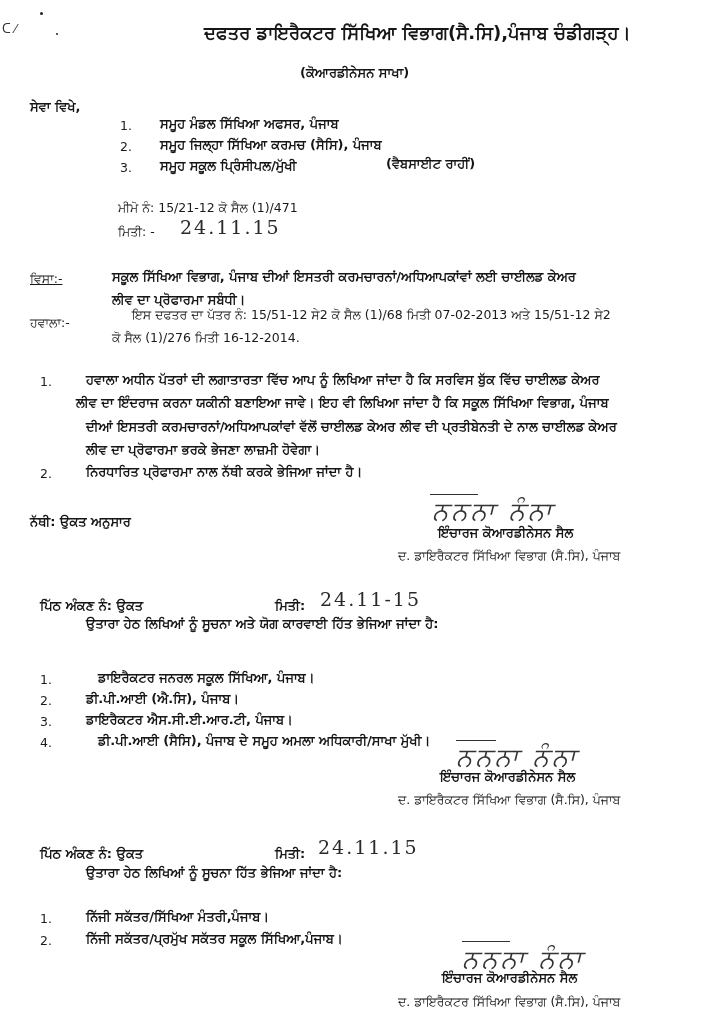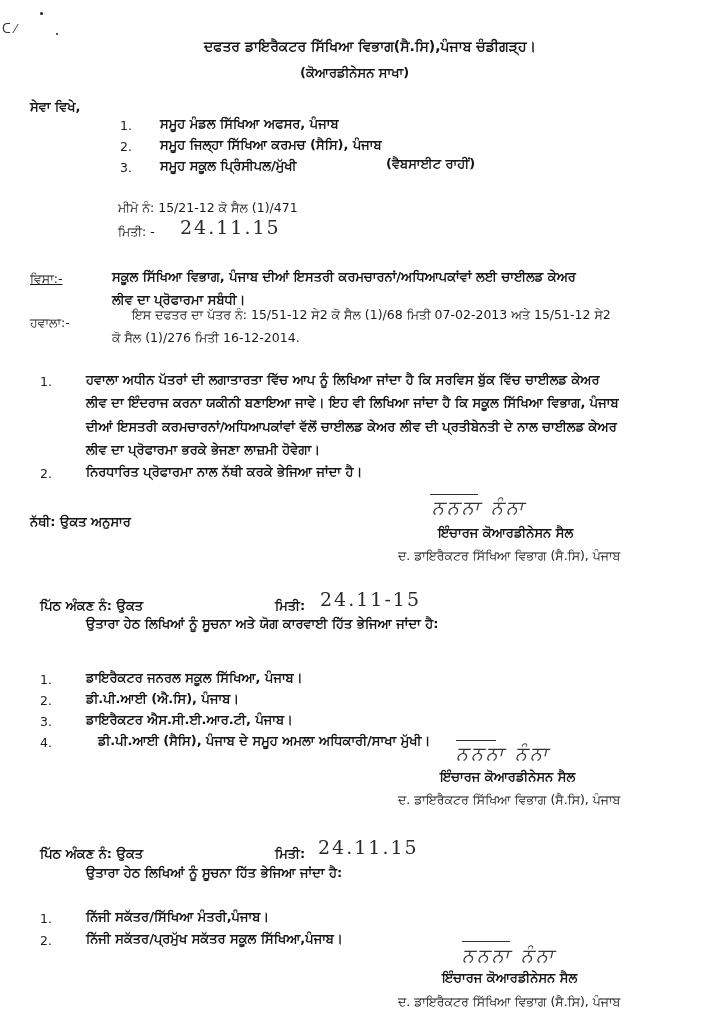--- a/index.html
+++ b/index.html
@@ -4,32 +4,32 @@
 <style>
   html, body { margin: 0; padding: 0; }
   body {
     width: 720px; height: 1029px; background: #ffffff; position: relative;
     overflow: hidden; color: #111; font-family: "DejaVu Sans", sans-serif;
   }
   .abs { position: absolute; white-space: nowrap; }
   .t { font-size: 13px; line-height: 17px; font-weight: bold; color: #161616; }
   .n { font-size: 12.5px; line-height: 17px; color: #1a1a1a; }
   .hand { font-family: "DejaVu Serif", serif; font-size: 19px; color: #2a2a2a; letter-spacing: 2px; }
-  .sig { font-family: "DejaVu Serif", serif; font-size: 19px; color: #333; font-style: italic; letter-spacing: 3px; }
+  .sig { font-family: "DejaVu Serif", serif; font-size: 26px; color: #333; font-style: italic; letter-spacing: 3px; }
   .sigline { position: absolute; height: 1px; background: #333; }
   .speck { position: absolute; background: #222; border-radius: 50%; }
 </style>
 </head>
 <body>
 
 <div class="speck" style="left:40px;top:12px;width:3px;height:3px;"></div>
 <div class="speck" style="left:56px;top:33px;width:2px;height:2px;"></div>
 <div class="abs" style="left:2px;top:22px;font-size:12px;color:#333;">ᑕ ⁄</div>
 
-<div class="abs t" style="left:204px;top:38px;font-size:14px;">ਦਫਤਰ ਡਾਇਰੈਕਟਰ ਸਿੱਖਿਆ ਵਿਭਾਗ(ਸੈ.ਸਿ),ਪੰਜਾਬ ਚੰਡੀਗੜ੍ਹ।</div>
+<div class="abs t" style="left:204px;top:24px;font-size:18px;">ਦਫਤਰ ਡਾਇਰੈਕਟਰ ਸਿੱਖਿਆ ਵਿਭਾਗ(ਸੈ.ਸਿ),ਪੰਜਾਬ ਚੰਡੀਗੜ੍ਹ।</div>
 <div class="abs t" style="left:300px;top:64px;">(ਕੋਆਰਡੀਨੇਸਨ ਸਾਖਾ)</div>
 
 <div class="abs t" style="left:30px;top:98px;">ਸੇਵਾ ਵਿਖੇ,</div>
 <div class="abs n" style="left:120px;top:117px;">1.</div>
 <div class="abs t" style="left:160px;top:115px;">ਸਮੂਹ ਮੰਡਲ ਸਿੱਖਿਆ ਅਫਸਰ, ਪੰਜਾਬ</div>
 <div class="abs n" style="left:120px;top:138px;">2.</div>
 <div class="abs t" style="left:160px;top:136px;">ਸਮੂਹ ਜਿਲ੍ਹਾ ਸਿੱਖਿਆ ਕਰਮਚ (ਸੈਸਿ), ਪੰਜਾਬ</div>
 <div class="abs n" style="left:120px;top:159px;">3.</div>
 <div class="abs t" style="left:160px;top:157px;">ਸਮੂਹ ਸਕੂਲ ਪ੍ਰਿੰਸੀਪਲ/ਮੁੱਖੀ</div>
 <div class="abs t" style="left:386px;top:155px;">(ਵੈਬਸਾਈਟ ਰਾਹੀਂ)</div>
@@ -41,40 +41,40 @@
 <div class="abs n" style="left:30px;top:270px;text-decoration:underline;">ਵਿਸਾ:-</div>
 <div class="abs t" style="left:112px;top:268px;">ਸਕੂਲ ਸਿੱਖਿਆ ਵਿਭਾਗ, ਪੰਜਾਬ ਦੀਆਂ ਇਸਤਰੀ ਕਰਮਚਾਰਨਾਂ/ਅਧਿਆਪਕਾਂਵਾਂ ਲਈ ਚਾਈਲਡ ਕੇਅਰ</div>
 <div class="abs t" style="left:112px;top:291px;">ਲੀਵ ਦਾ ਪ੍ਰੋਫਾਰਮਾ ਸਬੰਧੀ।</div>
 
 <div class="abs n" style="left:30px;top:314px;">ਹਵਾਲਾ:-</div>
 <div class="abs n" style="left:112px;top:306px;margin-left:20px;">ਇਸ ਦਫਤਰ ਦਾ ਪੱਤਰ ਨੰ: 15/51-12 ਸੇ2 ਕੋ ਸੈਲ (1)/68 ਮਿਤੀ 07-02-2013 ਅਤੇ 15/51-12 ਸੇ2</div>
 <div class="abs n" style="left:112px;top:329px;">ਕੋ ਸੈਲ (1)/276 ਮਿਤੀ 16-12-2014.</div>
 
 <div class="abs n" style="left:40px;top:373px;">1.</div>
 <div class="abs t" style="left:86px;top:371px;">ਹਵਾਲਾ ਅਧੀਨ ਪੱਤਰਾਂ ਦੀ ਲਗਾਤਾਰਤਾ ਵਿੱਚ ਆਪ ਨੂੰ ਲਿਖਿਆ ਜਾਂਦਾ ਹੈ ਕਿ ਸਰਵਿਸ ਬੁੱਕ ਵਿੱਚ ਚਾਈਲਡ ਕੇਅਰ</div>
-<div class="abs t" style="left:86px;top:394px;">ਲੀਵ ਦਾ ਇੰਦਰਾਜ ਕਰਨਾ ਯਕੀਨੀ ਬਣਾਇਆ ਜਾਵੇ। ਇਹ ਵੀ ਲਿਖਿਆ ਜਾਂਦਾ ਹੈ ਕਿ ਸਕੂਲ ਸਿੱਖਿਆ ਵਿਭਾਗ, ਪੰਜਾਬ</div>
+<div class="abs t" style="left:76px;top:394px;">ਲੀਵ ਦਾ ਇੰਦਰਾਜ ਕਰਨਾ ਯਕੀਨੀ ਬਣਾਇਆ ਜਾਵੇ। ਇਹ ਵੀ ਲਿਖਿਆ ਜਾਂਦਾ ਹੈ ਕਿ ਸਕੂਲ ਸਿੱਖਿਆ ਵਿਭਾਗ, ਪੰਜਾਬ</div>
 <div class="abs t" style="left:86px;top:418px;">ਦੀਆਂ ਇਸਤਰੀ ਕਰਮਚਾਰਨਾਂ/ਅਧਿਆਪਕਾਂਵਾਂ ਵੱਲੋਂ ਚਾਈਲਡ ਕੇਅਰ ਲੀਵ ਦੀ ਪ੍ਰਤੀਬੇਨਤੀ ਦੇ ਨਾਲ ਚਾਈਲਡ ਕੇਅਰ</div>
 <div class="abs t" style="left:86px;top:441px;">ਲੀਵ ਦਾ ਪ੍ਰੋਫਾਰਮਾ ਭਰਕੇ ਭੇਜਣਾ ਲਾਜ਼ਮੀ ਹੋਵੇਗਾ।</div>
 <div class="abs n" style="left:40px;top:465px;">2.</div>
 <div class="abs t" style="left:86px;top:463px;">ਨਿਰਧਾਰਿਤ ਪ੍ਰੋਫਾਰਮਾ ਨਾਲ ਨੱਥੀ ਕਰਕੇ ਭੇਜਿਆ ਜਾਂਦਾ ਹੈ।</div>
 
 <div class="abs t" style="left:30px;top:513px;">ਨੱਥੀ: ਉਕਤ ਅਨੁਸਾਰ</div>
 
 <div class="sigline" style="left:430px;top:494px;width:48px;"></div>
 <div class="abs sig" style="left:432px;top:496px;">ਨਨਨਾ ਨੰਨਾ</div>
 <div class="abs t" style="left:438px;top:524px;">ਇੰਚਾਰਜ ਕੋਆਰਡੀਨੇਸਨ ਸੈਲ</div>
 <div class="abs n" style="left:398px;top:547px;">ਦ. ਡਾਇਰੈਕਟਰ ਸਿੱਖਿਆ ਵਿਭਾਗ (ਸੈ.ਸਿ), ਪੰਜਾਬ</div>
 
 <div class="abs t" style="left:40px;top:597px;">ਪਿੱਠ ਅੰਕਣ ਨੰ: ਉਕਤ</div>
 <div class="abs t" style="left:275px;top:597px;">ਮਿਤੀ:</div>
 <div class="abs hand" style="left:320px;top:588px;">24.11-15</div>
 <div class="abs t" style="left:86px;top:615px;">ਉਤਾਰਾ ਹੇਠ ਲਿਖਿਆਂ ਨੂੰ ਸੂਚਨਾ ਅਤੇ ਯੋਗ ਕਾਰਵਾਈ ਹਿੱਤ ਭੇਜਿਆ ਜਾਂਦਾ ਹੈ:</div>
 
 <div class="abs n" style="left:40px;top:671px;">1.</div>
-<div class="abs t" style="left:86px;top:669px;">ਡਾਇਰੈਕਟਰ ਜਨਰਲ ਸਕੂਲ ਸਿੱਖਿਆ, ਪੰਜਾਬ।</div>
+<div class="abs t" style="left:98px;top:669px;">ਡਾਇਰੈਕਟਰ ਜਨਰਲ ਸਕੂਲ ਸਿੱਖਿਆ, ਪੰਜਾਬ।</div>
 <div class="abs n" style="left:40px;top:692px;">2.</div>
 <div class="abs t" style="left:86px;top:690px;">ਡੀ.ਪੀ.ਆਈ (ਐ.ਸਿ), ਪੰਜਾਬ।</div>
 <div class="abs n" style="left:40px;top:713px;">3.</div>
 <div class="abs t" style="left:86px;top:711px;">ਡਾਇਰੈਕਟਰ ਐਸ.ਸੀ.ਈ.ਆਰ.ਟੀ, ਪੰਜਾਬ।</div>
 <div class="abs n" style="left:40px;top:734px;">4.</div>
 <div class="abs t" style="left:86px;top:732px;margin-left:12px;">ਡੀ.ਪੀ.ਆਈ (ਸੈਸਿ), ਪੰਜਾਬ ਦੇ ਸਮੂਹ ਅਮਲਾ ਅਧਿਕਾਰੀ/ਸਾਖਾ ਮੁੱਖੀ।</div>
 
 <div class="sigline" style="left:456px;top:740px;width:40px;"></div>
 <div class="abs sig" style="left:456px;top:742px;">ਨਨਨਾ ਨੰਨਾ</div>
 <div class="abs t" style="left:440px;top:768px;">ਇੰਚਾਰਜ ਕੋਆਰਡੀਨੇਸਨ ਸੈਲ</div>

